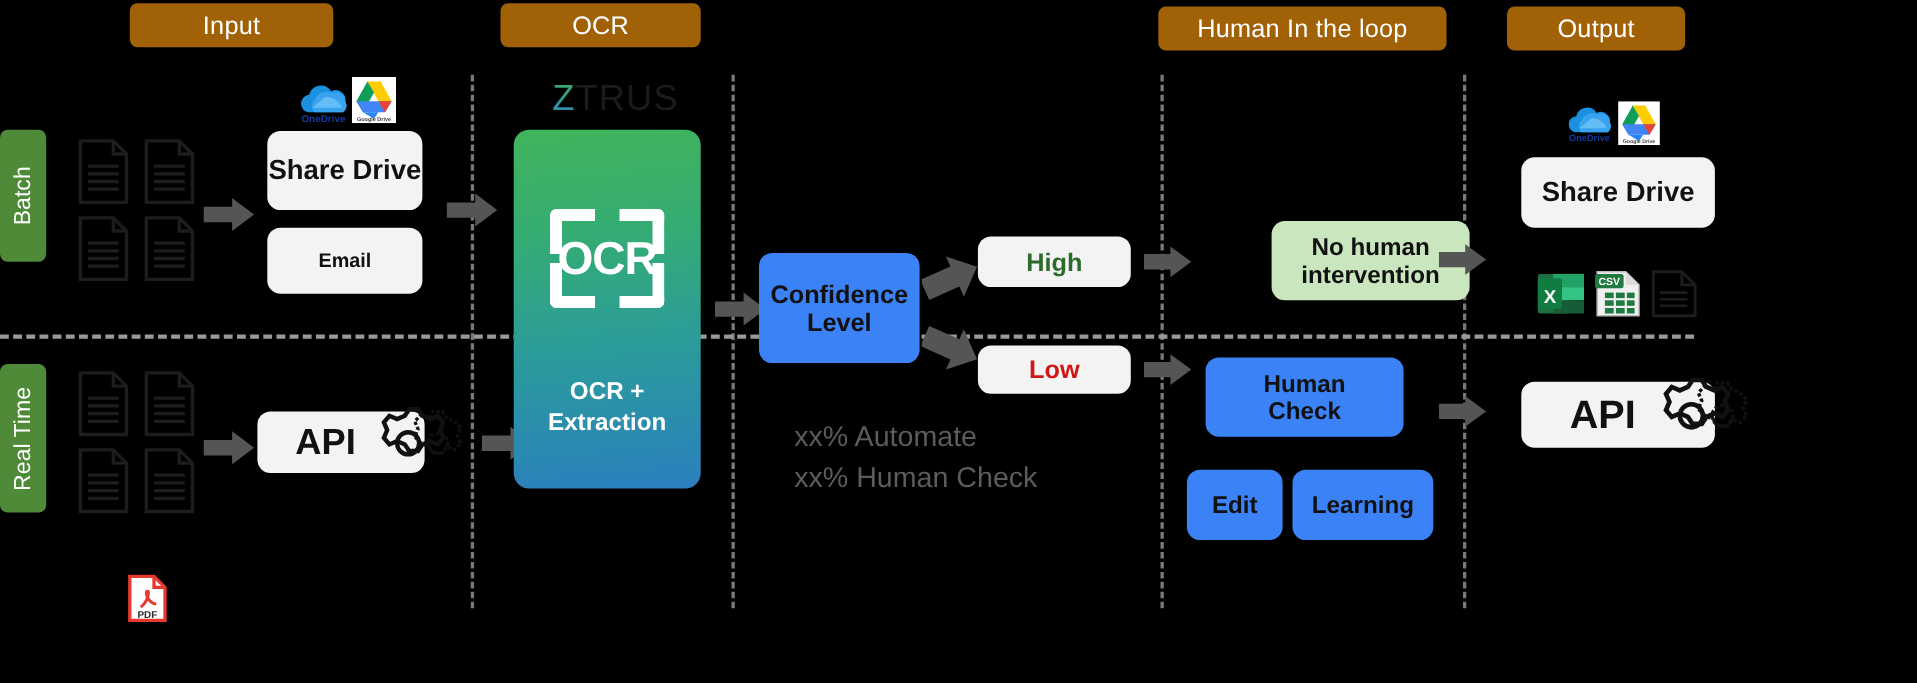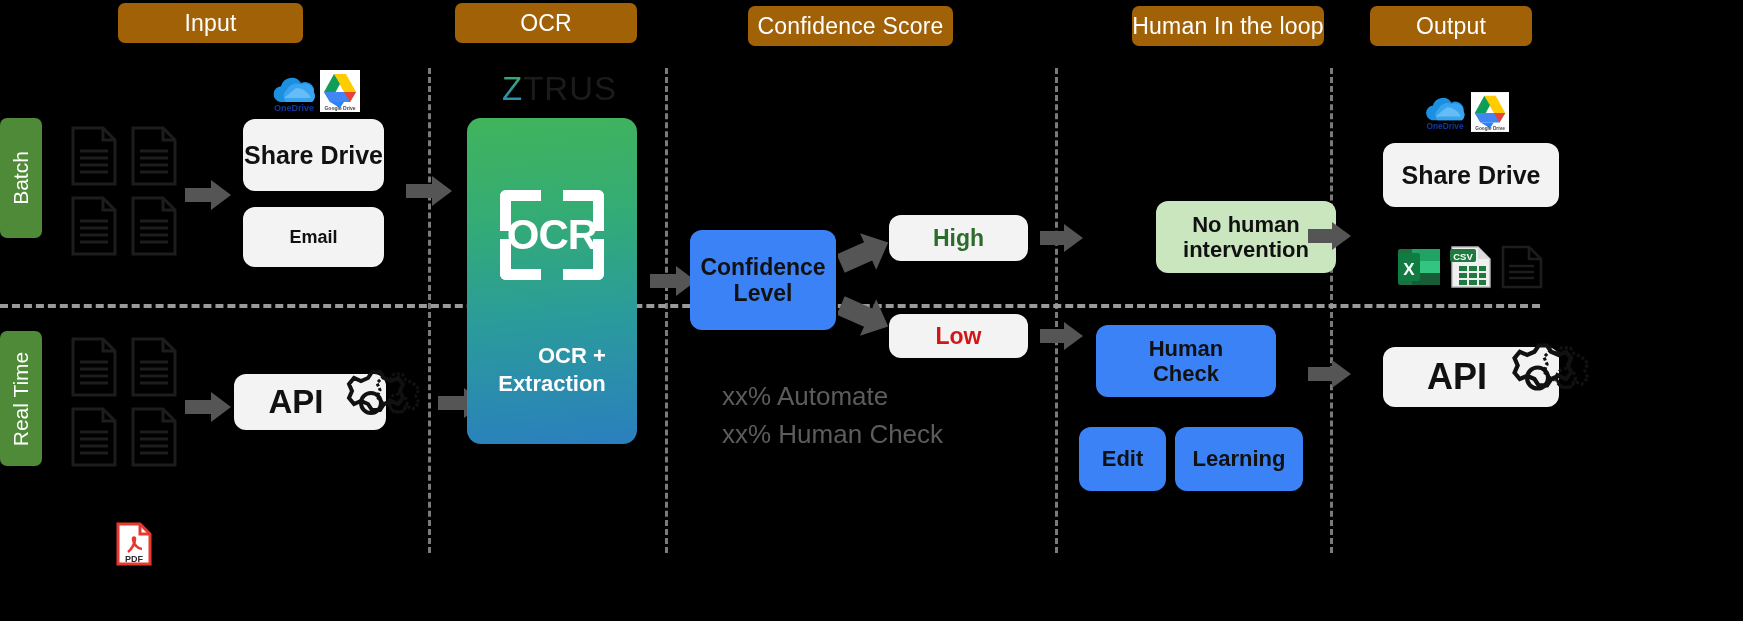--- a/index.html
+++ b/index.html
@@ -58,21 +58,21 @@
   .ocr-mark .corner{position:absolute;width:30px;height:30px;}
   .ocr-mark .tl{top:0;left:0;border-top:11px solid #fff;border-left:11px solid #fff;border-top-left-radius:6px;}
   .ocr-mark .tr{top:0;right:0;border-top:11px solid #fff;border-right:11px solid #fff;border-top-right-radius:6px;}
   .ocr-mark .bl{bottom:0;left:0;border-bottom:11px solid #fff;border-left:11px solid #fff;border-bottom-left-radius:6px;}
   .ocr-mark .br{bottom:0;right:0;border-bottom:11px solid #fff;border-right:11px solid #fff;border-bottom-right-radius:6px;}
   .ocr-mark .txt{
     position:absolute;inset:0;display:flex;align-items:center;justify-content:center;
     color:#fff;font-size:42px;font-weight:bold;letter-spacing:-1px;
   }
   .ocr-caption{
-    margin-top:62px;color:#fff;font-size:22px;font-weight:bold;text-align:right;line-height:1.25;
+    margin-top:62px;color:#fff;font-size:22px;font-weight:bold;text-align:center;line-height:1.25;
   }
 
   
   .ztrus{
     position:absolute;font-size:33px;font-weight:400;letter-spacing:1px;
     white-space:nowrap;
   }
   .ztrus .z{
     background:linear-gradient(180deg,#3fae5a,#2a86c4);
     -webkit-background-clip:text;background-clip:text;color:transparent;
@@ -113,24 +113,21 @@
 <body>
 
 <div class="stage">
 
   <div class="col-header" style="left:118px;top:3px;width:185px;">
     <span>Input</span>
   </div>
   <div class="col-header" style="left:455px;top:3px;width:182px;">
     <span>OCR</span>
   </div>
-  <div class="col-header" style="left:748px;top:6px;width:205px;">
-    <span>Confidence Score</span>
-  </div>
-  <div class="col-header" style="left:1132px;top:6px;width:192px;">
+  <div class="col-header" style="left:1053px;top:6px;width:262px;">
     <span>Human In the loop</span>
   </div>
   <div class="col-header" style="left:1370px;top:6px;width:162px;">
     <span>Output</span>
   </div>
 
   <div class="vsep" style="left:428px;top:68px;height:485px;"></div>
   <div class="vsep" style="left:665px;top:68px;height:485px;"></div>
   <div class="vsep" style="left:1055px;top:68px;height:485px;"></div>
   <div class="vsep" style="left:1330px;top:68px;height:485px;"></div>

